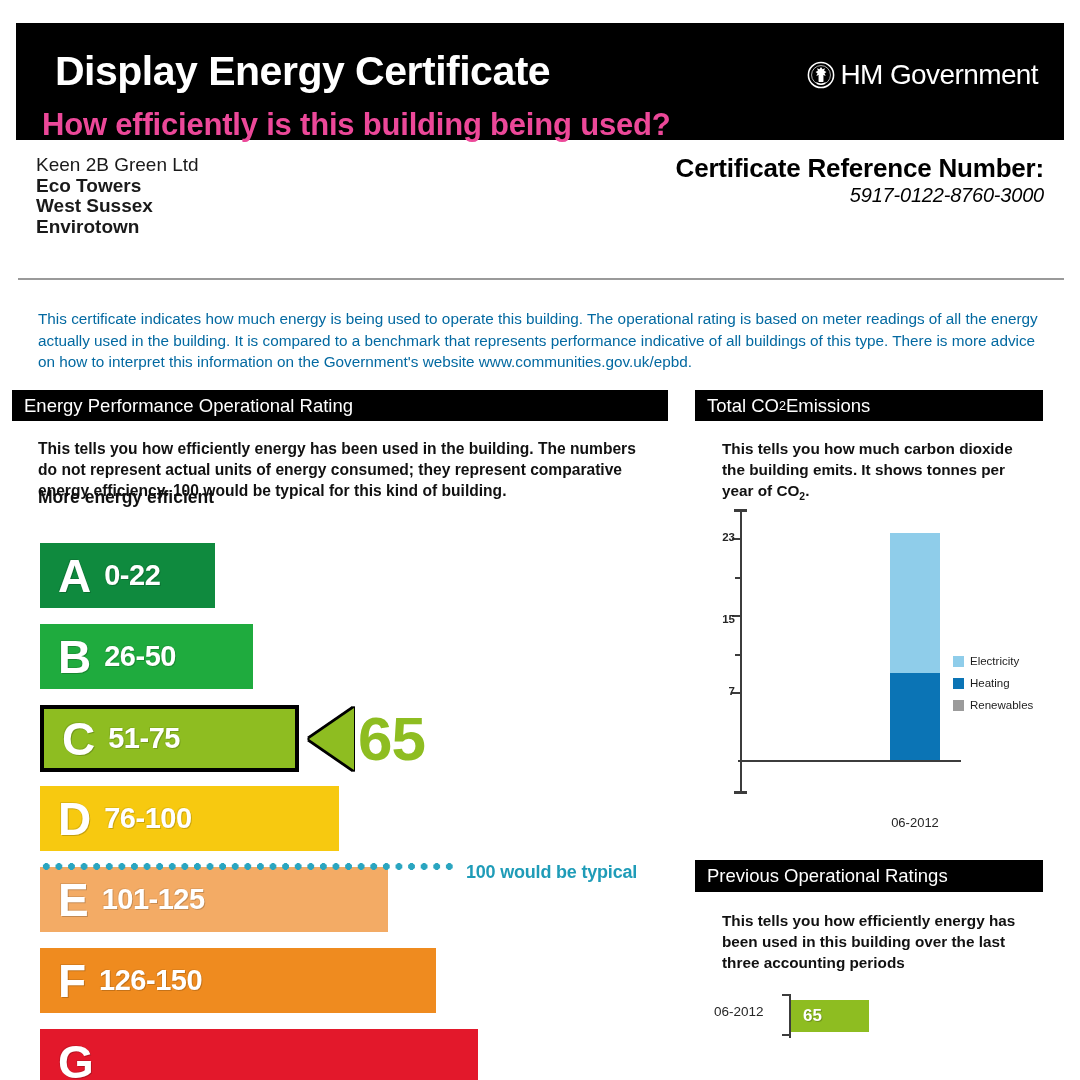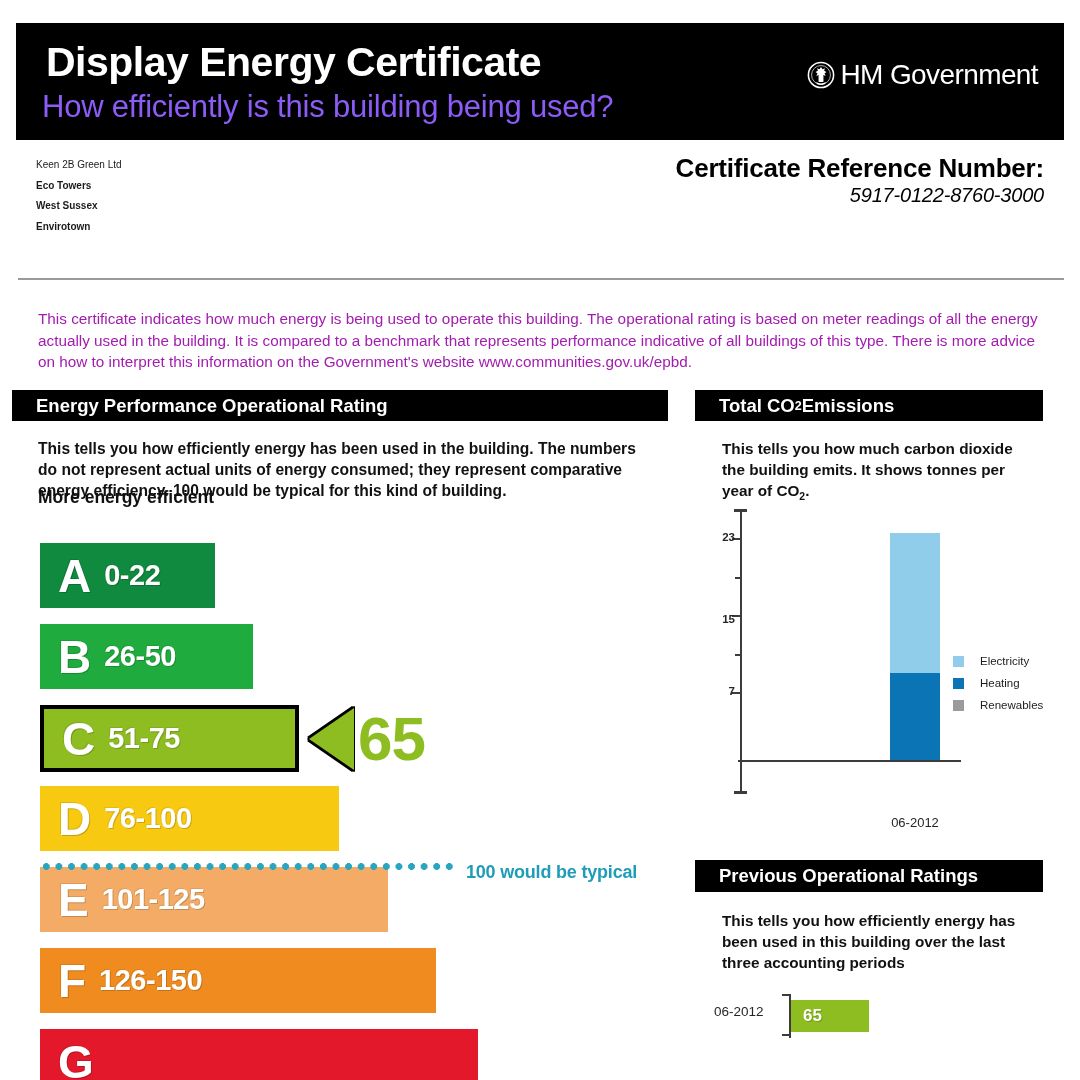--- a/index.html
+++ b/index.html
@@ -26,26 +26,26 @@
     background: #000000;
     box-sizing: border-box;
     padding: 14px 26px 0 26px;
   }
   .header-title {
     color: #ffffff;
     font-size: 41px;
     font-weight: bold;
     letter-spacing: -0.5px;
     line-height: 1.05;
-    margin: 4px;
+    margin: 13px;
   }
   .header-sub {
-    color: #8b5cf6;
+    color: #ec4899;
     font-size: 31px;
-    font-weight: normal;
+    font-weight: bold;
     letter-spacing: -0.2px;
     line-height: 1.25;
     margin: 4px 0 0 0;
   }
   .hmg-logo {
     position: absolute;
     right: 26px;
     top: 36px;
     display: flex;
     align-items: center;
@@ -65,21 +65,21 @@
   }
 
   
   .addr-block {
     position: absolute;
     left: 36px;
     top: 155px;
     width: 460px;
   }
   .addr-line {
-    font-size: 10px;
+    font-size: 19px;
     line-height: 20.5px;
     color: #1a1a1a;
   }
   .addr-line.bold { font-weight: bold; }
 
   .ref-block {
     position: absolute;
     right: 36px;
     top: 155px;
     text-align: right;
@@ -109,33 +109,33 @@
   }
 
   
   .intro {
     position: absolute;
     left: 38px;
     top: 308px;
     width: 1000px;
     font-size: 15.3px;
     line-height: 21.5px;
-    color: #a21caf;
+    color: #0369a1;
   }
 
   
   .sec-bar {
     position: absolute;
     background: #000000;
     color: #ffffff;
-    font-weight: bold;
+    font-weight: normal;
     box-sizing: border-box;
     display: flex;
     align-items: center;
-    padding-left: 24px;
+    padding-left: 12px;
   }
   #sec-opr {
     left: 12px; top: 390px; width: 656px; height: 31px;
     font-size: 18.5px;
   }
   #sec-co2 {
     left: 695px; top: 390px; width: 348px; height: 31px;
     font-size: 18.5px;
   }
   #sec-prev {
@@ -328,21 +328,21 @@
     position: absolute;
     left: 253px;
     top: 150px;
     display: flex;
     flex-direction: column;
     gap: 10px;
   }
   .leg-item {
     display: flex;
     align-items: center;
-    gap: 16px;
+    gap: 6px;
   }
   .leg-swatch {
     width: 11px;
     height: 11px;
     flex: 0 0 auto;
   }
   .leg-text {
     font-size: 11.5px;
     color: #1d1d1d;
     white-space: nowrap;

